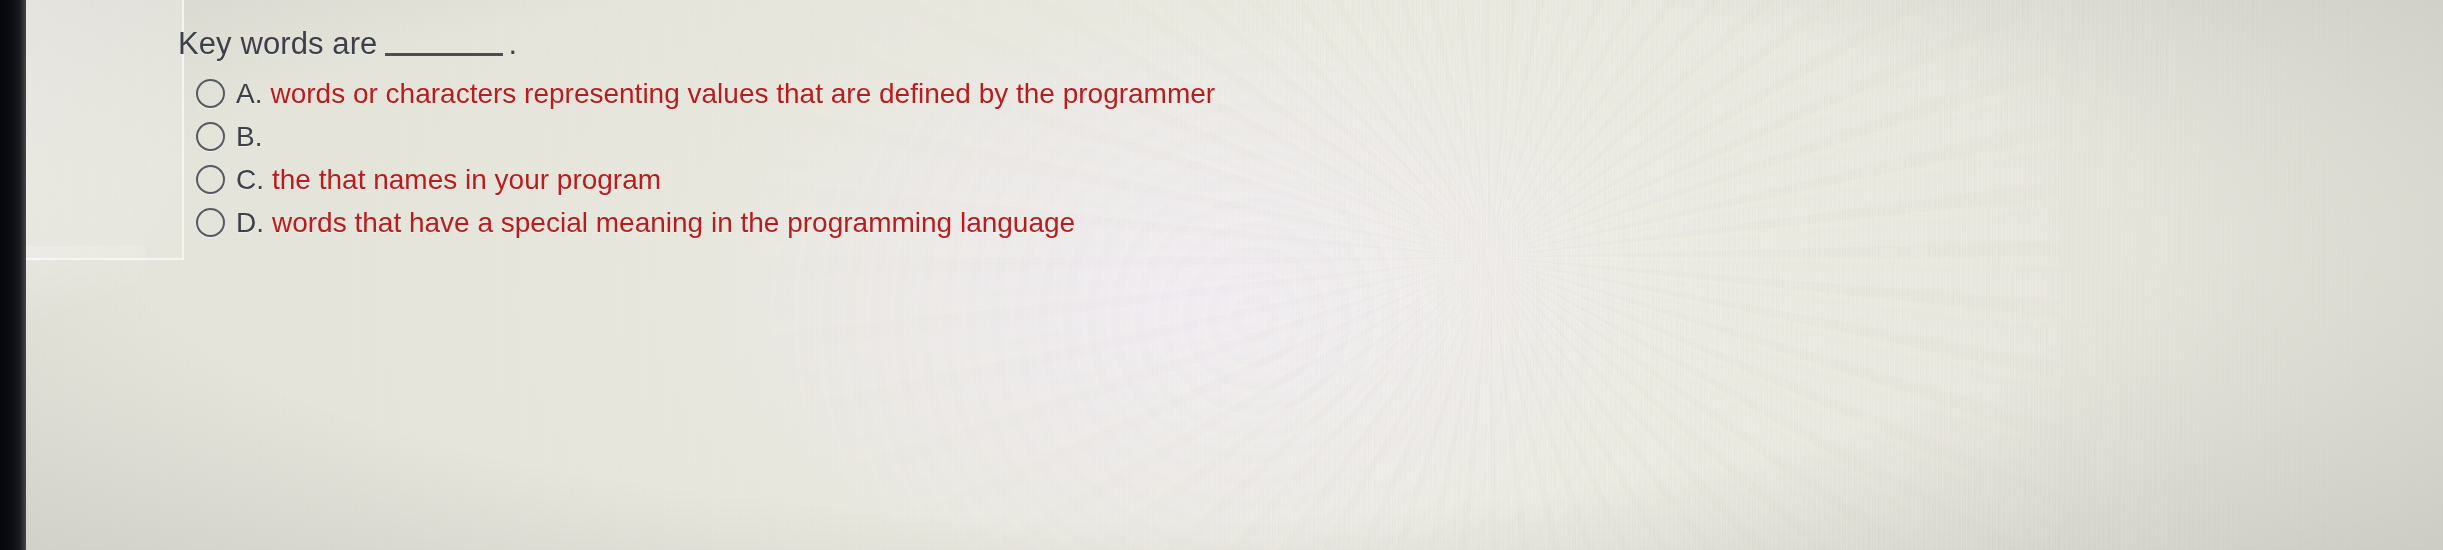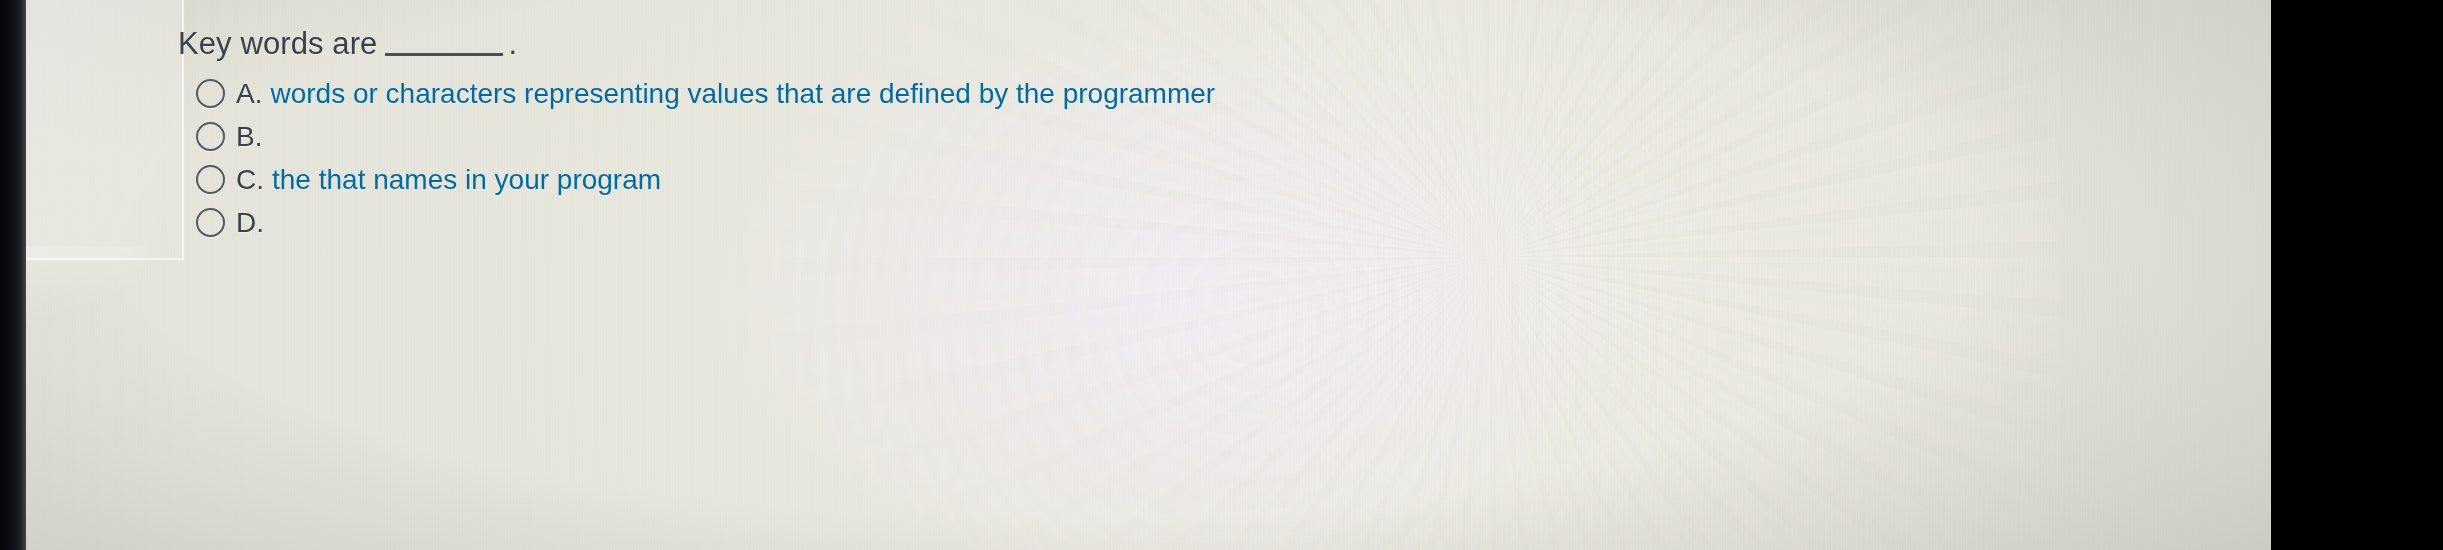--- a/index.html
+++ b/index.html
@@ -7,21 +7,21 @@
     margin: 0;
     padding: 0;
     background: #000;
   }
   body {
     font-family: "Liberation Sans", sans-serif;
   }
 
   #screenshot {
     position: relative;
-    width: 2271px;
+    width: 2443px;
     height: 550px;
     overflow: hidden;
     background: #e8e7de;
     text-decoration: underline;
   }
 
   
   .page-surface {
     position: absolute;
     inset: 0;
@@ -181,21 +181,21 @@
   }
   .option-letter {
     font-size: 28px;
     line-height: 34px;
     color: #3b4049;
     text-shadow: 0 1px 0 rgba(255,255,255,.40);
   }
   .option-text {
     font-size: 28px;
     line-height: 34px;
-    color: #0369a1;
+    color: #b91c1c;
     margin-left: -3px;
     text-shadow: 0 1px 0 rgba(255,255,255,.40);
   }
 </style>
 </head>
 <body>
 
 <div id="screenshot">
 
   <div class="page-surface"></div>
@@ -227,17 +227,18 @@
 
       <div class="option-row">
         <span class="radio"></span>
         <span class="option-letter">C.</span>
         <span class="option-text">the that names in your program</span>
       </div>
 
       <div class="option-row">
         <span class="radio"></span>
         <span class="option-letter">D.</span>
+        <span class="option-text">words that have a special meaning in the programming language</span>
       </div>
 
     </div>
   </div>
 </div>
 
 </body></html>

